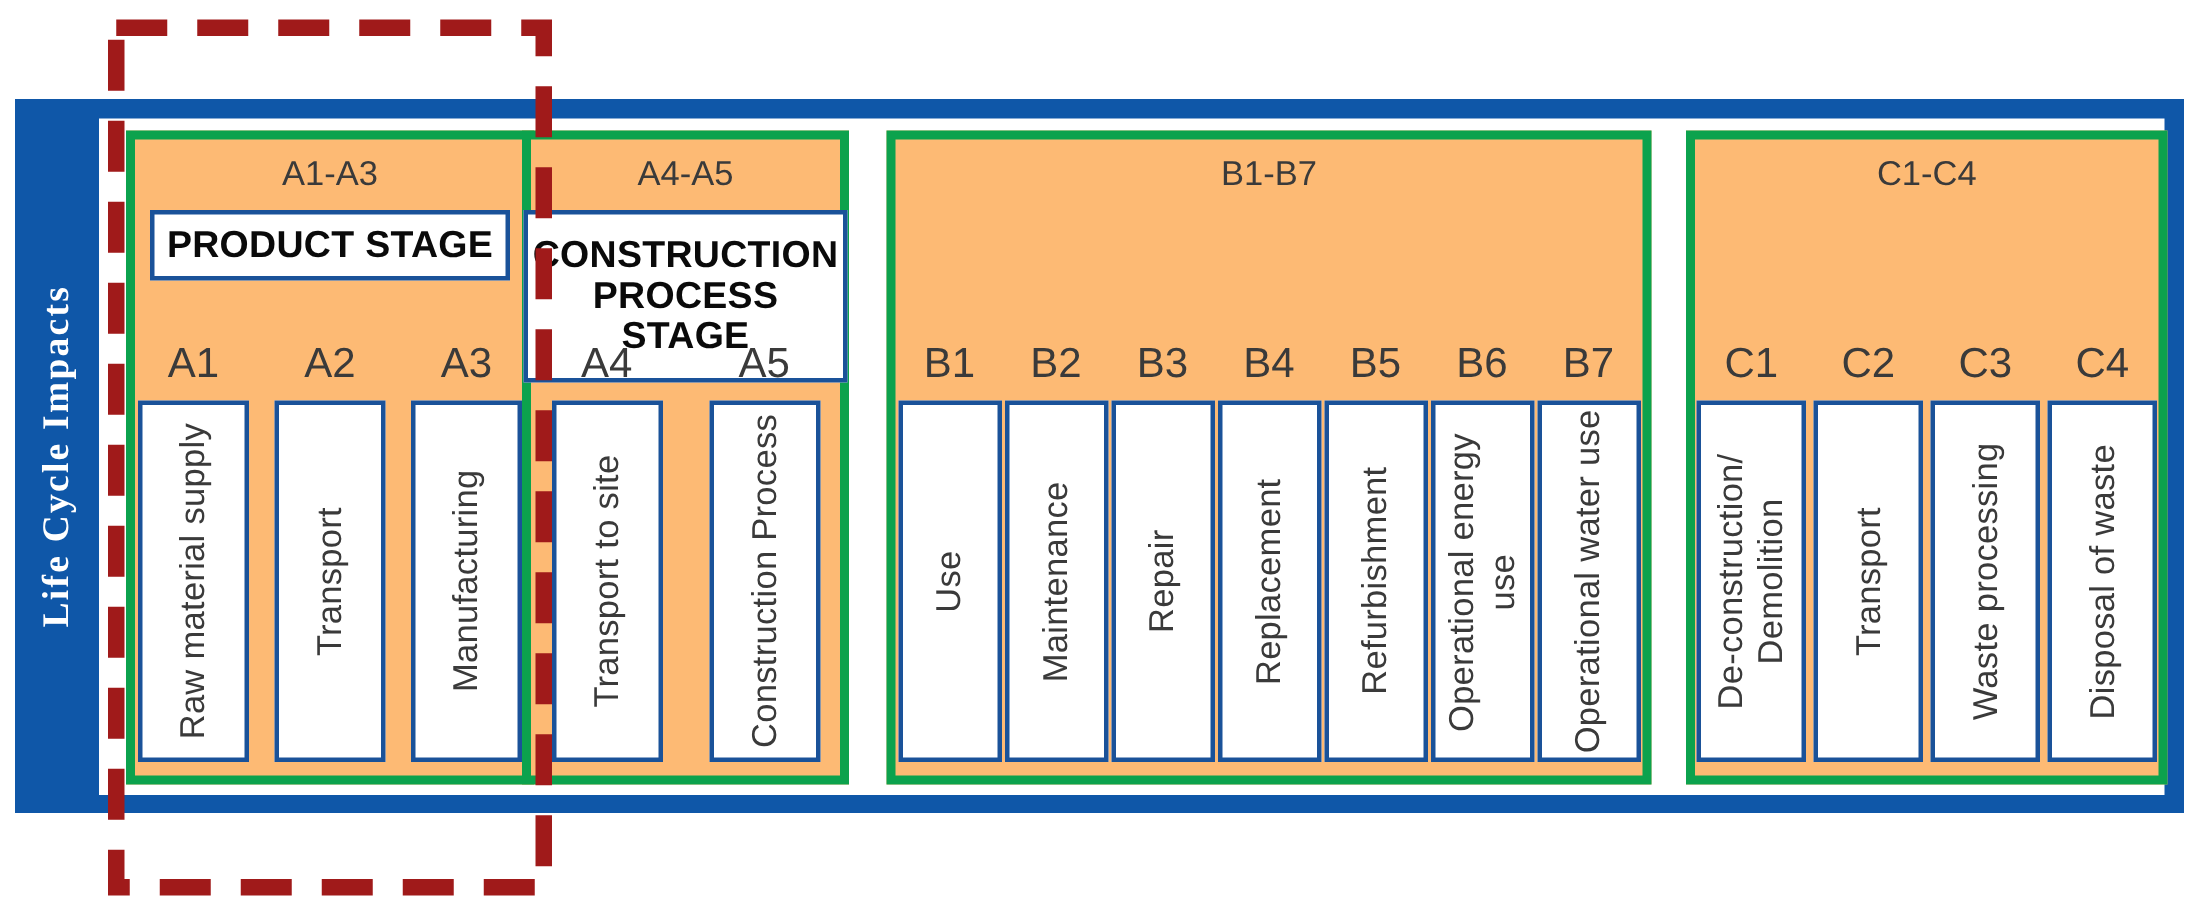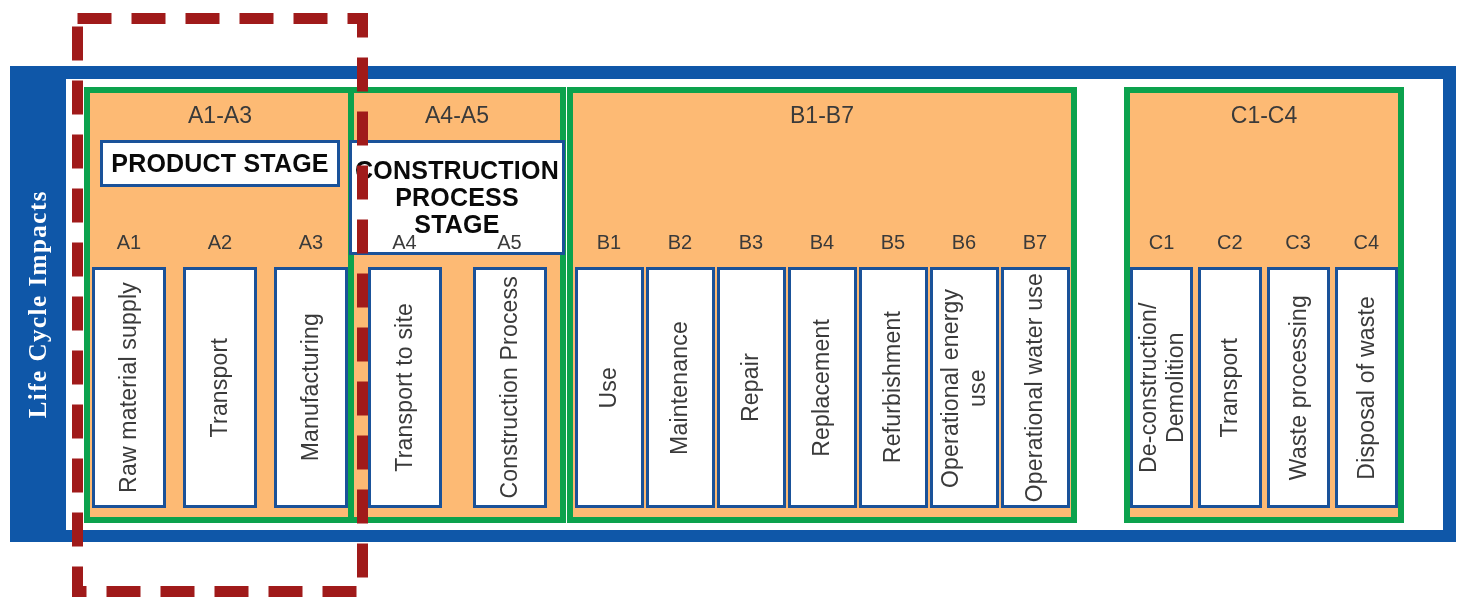--- a/index.html
+++ b/index.html
@@ -27,21 +27,21 @@
   .range { margin-top:9px; font-size:23px; color:#3A3A3A; }
   .stagebox { margin-top:11px; border:3px solid #1A5299; background:#ffffff;
     padding:7px 8px; display:flex; align-items:center; justify-content:center; }
   .stagebox.tight { padding:14px 6px; max-width:198px; }
   .stagetitle { font-weight:bold; font-size:25px; color:#0A0A0A; line-height:1.08;
     text-align:center; letter-spacing:0.2px; }
   .stagebox:not(.tight) .stagetitle { white-space:nowrap; }
   .cols { flex:1; display:flex; justify-content:center; gap:var(--gap);
     padding-bottom:9px; }
   .col { width:var(--bw); display:flex; flex-direction:column; align-items:center; }
-  .code { height:42px; display:flex; align-items:center; font-size:20px; color:#3A3A3A; }
+  .code { height:42px; display:flex; align-items:center; font-size:28px; color:#3A3A3A; }
   .vbox { margin-top:4px; width:100%; flex:1; box-sizing:border-box;
     border:3px solid #1A5299; background:#ffffff;
     display:flex; align-items:center; justify-content:center; overflow:hidden; }
   .vtext {
     writing-mode:vertical-rl; transform:rotate(180deg);
     font-size:23px; color:#3A3A3A; line-height:1.18; text-align:center;
     max-height:234px; letter-spacing:0.2px;
   }
   
   .highlight { position:absolute; left:0; top:0; pointer-events:none; }
@@ -103,21 +103,21 @@
       </div>
       <div class="col">
         <div class="code">A5</div>
         <div class="vbox">
           <span class="vtext">Construction Process</span>
         </div>
       </div>
     </div>
   </section>
 
-  <section class="group" style="left:567px; width:510px; --bw:69px; --gap:2px">
+  <section class="group" style="left:591px; width:510px; --bw:69px; --gap:2px">
     <div class="head">
       <div class="range">B1-B7</div>
     </div>
     <div class="cols">
       <div class="col">
         <div class="code">B1</div>
         <div class="vbox">
           <span class="vtext">Use</span>
         </div>
       </div>
@@ -153,21 +153,21 @@
       </div>
       <div class="col">
         <div class="code">B7</div>
         <div class="vbox">
           <span class="vtext">Operational water use</span>
         </div>
       </div>
     </div>
   </section>
 
-  <section class="group" style="left:1124px; width:280px; --bw:73px; --gap:5px">
+  <section class="group" style="left:1124px; width:321px; --bw:73px; --gap:5px">
     <div class="head">
       <div class="range">C1-C4</div>
     </div>
     <div class="cols">
       <div class="col">
         <div class="code">C1</div>
         <div class="vbox">
           <span class="vtext">De-construction/ Demolition</span>
         </div>
       </div>

